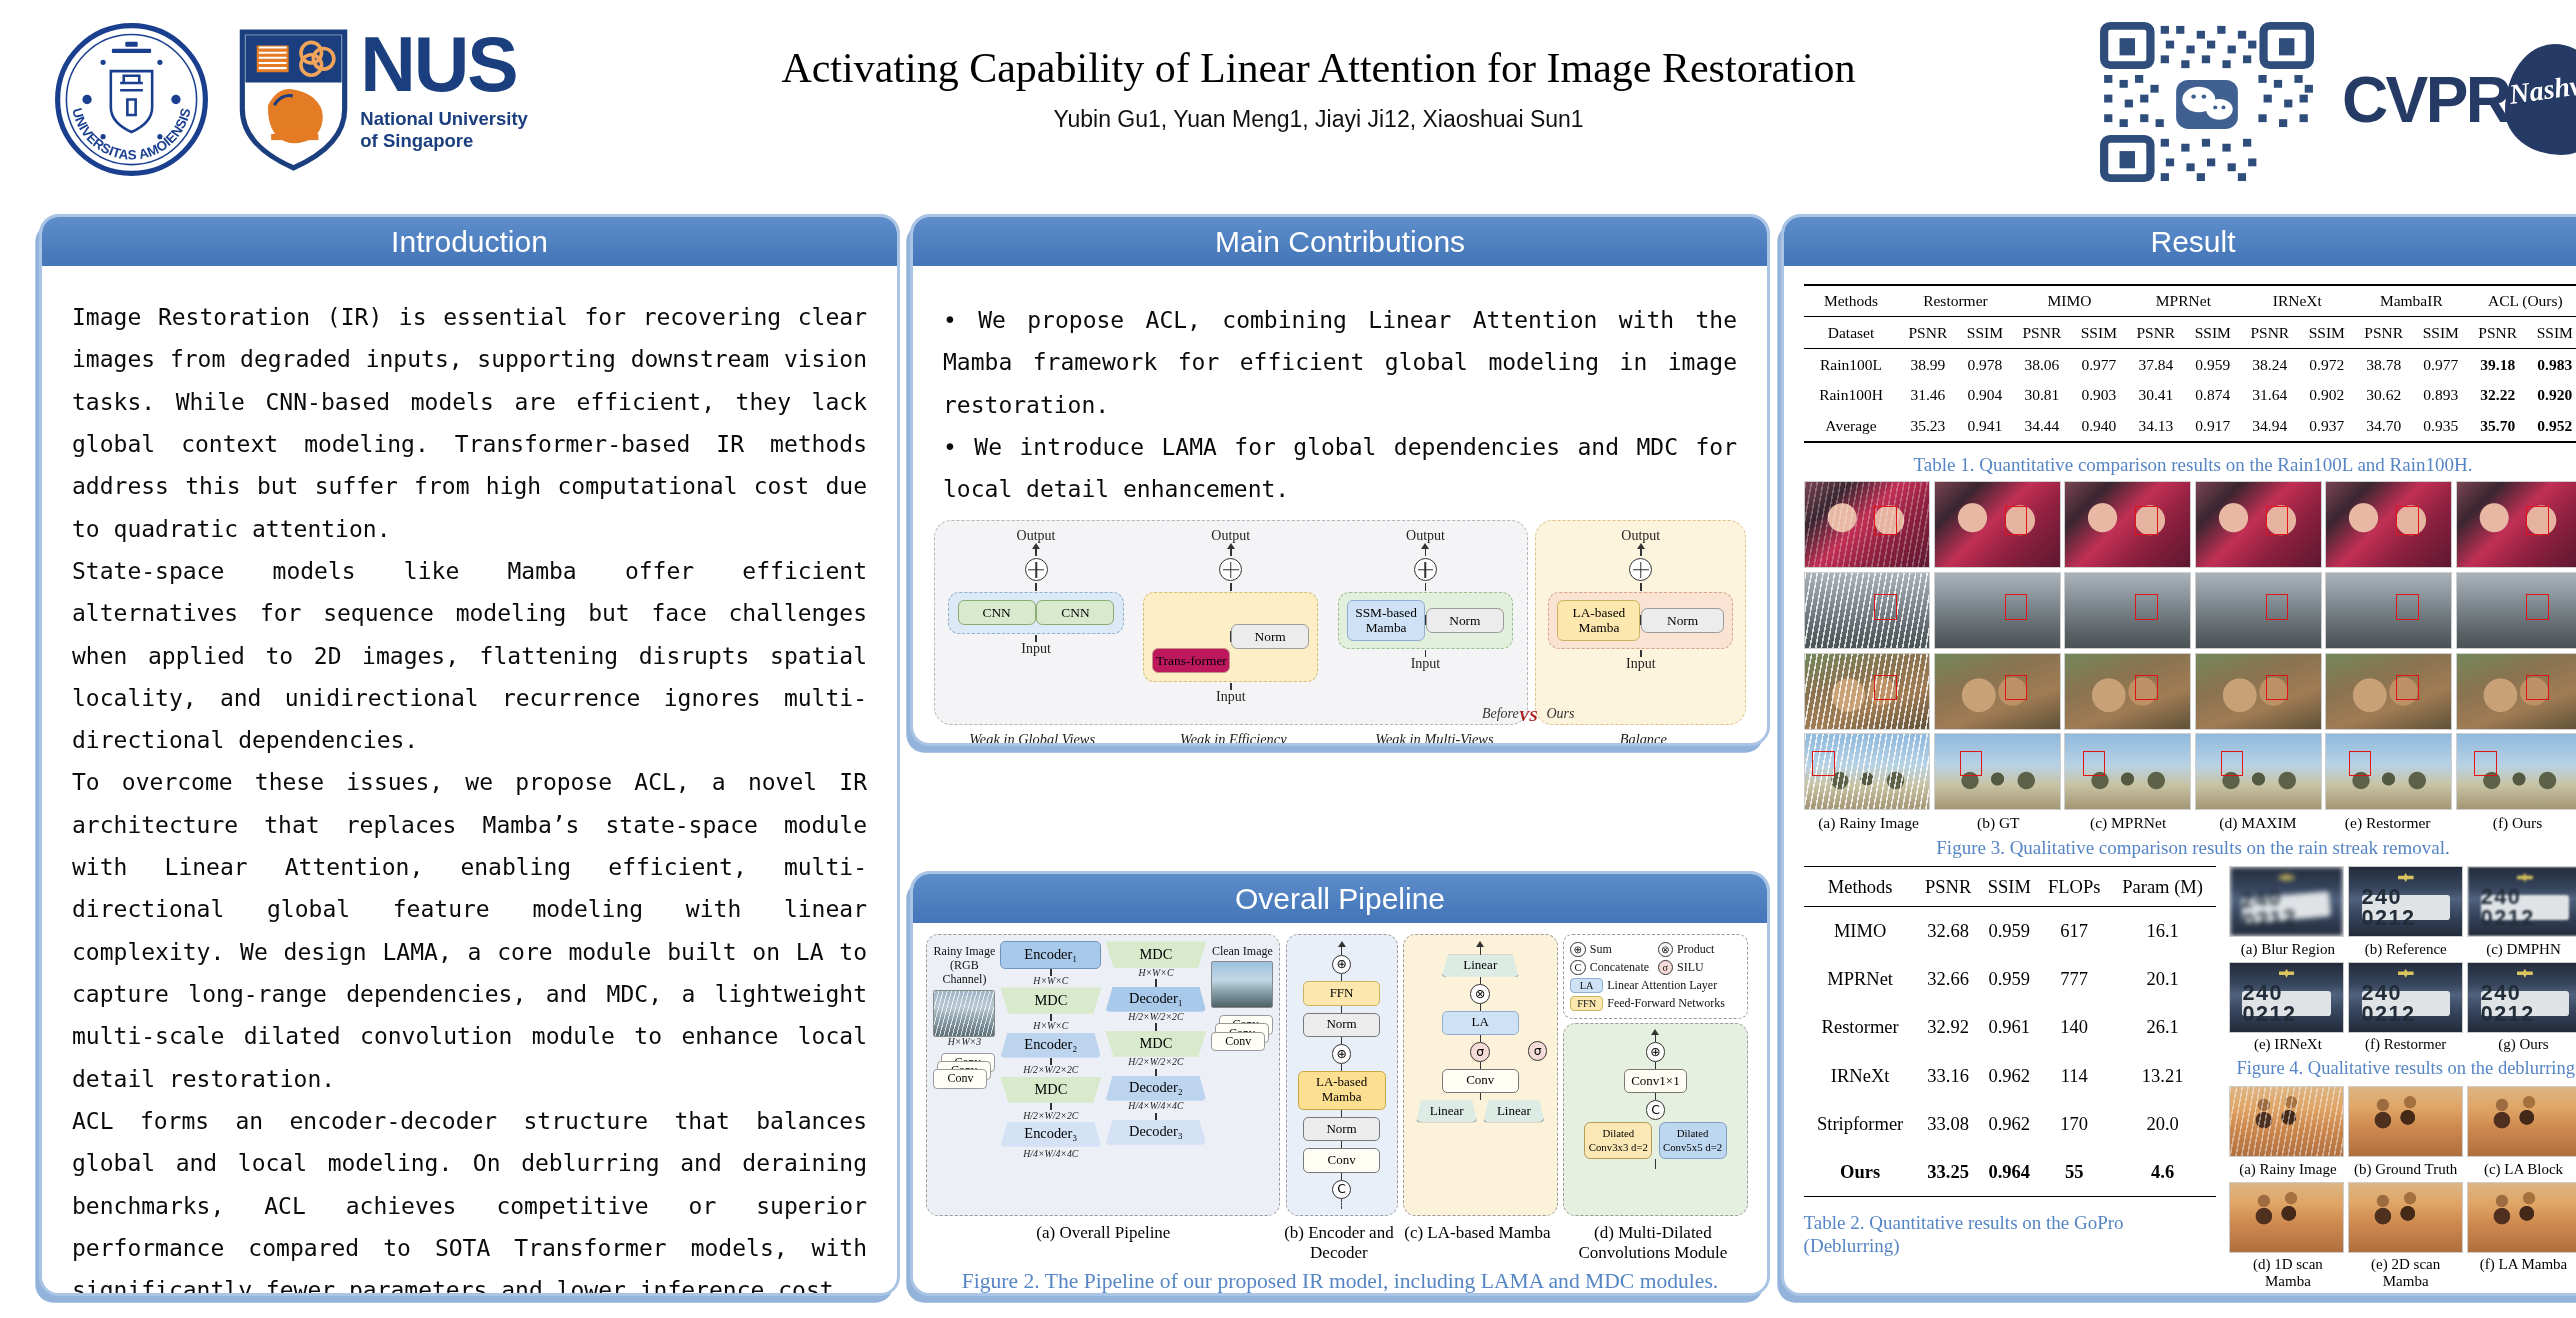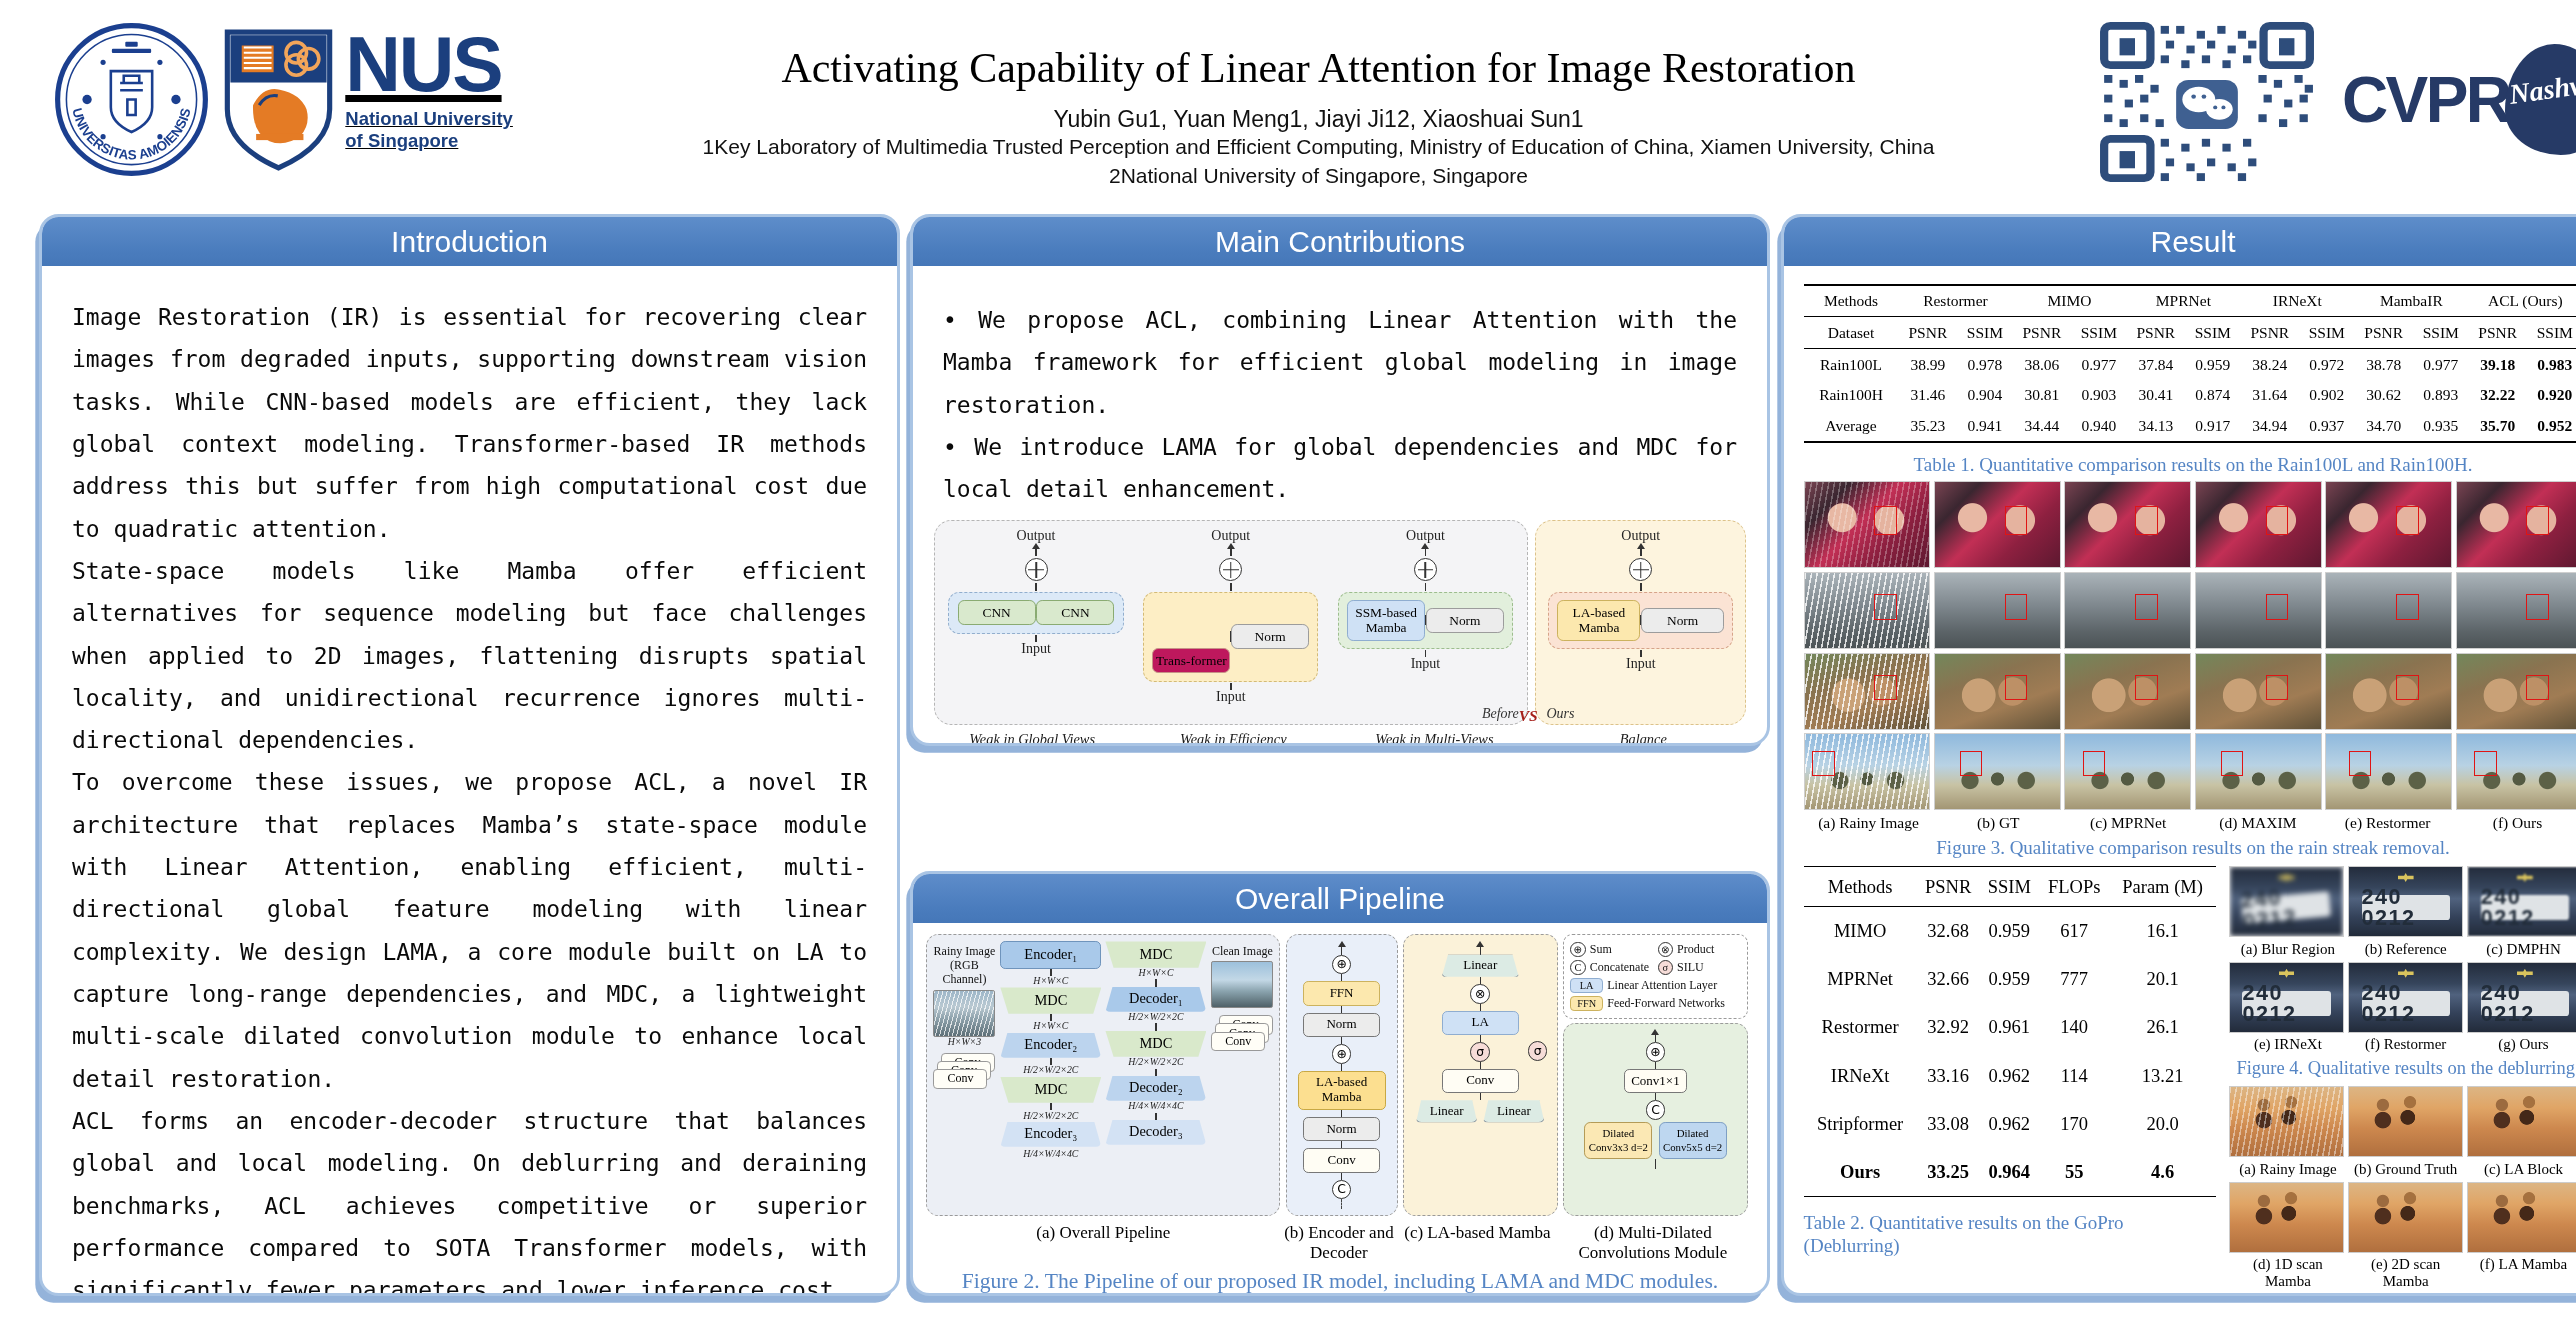--- a/index.html
+++ b/index.html
@@ -9,21 +9,21 @@
   
   #top-banner { position: absolute; left:0; top:0; width:2638px; height:214px; background:#ffffff; }
   .title-block { position:absolute; left:592px; top:45px; width:1453px; text-align:center; }
   .poster-title { font: 400 42px/1.1 "Liberation Serif", serif; color:#000; }
   .poster-authors { margin-top:14.4px; font: 400 23px/1.2 "Liberation Sans", sans-serif; color:#111; }
   .poster-affil { font: 400 21px/1.38 "Liberation Sans", sans-serif; color:#111; }
 
   
   .xmu-seal { position:absolute; left:54px; top:21.6px; width:155px; height:155px; }
   
-  .nus-logo { position:absolute; left:223px; top:28px; width:330px; height:149px; display:flex;text-decoration:underline; }
+  .nus-logo { position:absolute; left:238px; top:28px; width:330px; height:149px; display:flex; }
   .nus-shield { width:111px; height:144px; }
   .nus-text { margin-left:11.3px; display:flex; flex-direction:column; }
   .nus-acronym { font:700 77px/0.95 "Liberation Sans", sans-serif; color:#1b3f7e; letter-spacing:-2.1px; }
   .nus-sub { font:700 18.5px/1.15 "Liberation Sans", sans-serif; color:#1b3f7e; margin-top:7.2px; }
 
   
   .qr-code { position:absolute; left:2099px; top:20.6px; width:216px; height:162px; }
   
   .cvpr-logo { position:absolute; left:2342px; top:39px; width:281px; height:121px; display:flex; align-items:center; }
   .cvpr-word { font:800 64px/1 "Liberation Sans", sans-serif; color:#263a66; letter-spacing:-2.6px; }
@@ -224,24 +224,20 @@
         <div class="nus-sub">
           <span>National University</span><br>
           <span>of Singapore</span>
         </div>
       </div>
     </div>
 
     <div class="title-block">
       <div class="poster-title">Activating Capability of Linear Attention for Image Restoration</div>
       <div class="poster-authors">Yubin Gu1, Yuan Meng1, Jiayi Ji12,  Xiaoshuai Sun1</div>
-      <div class="poster-affil">
-        <div>1Key Laboratory of Multimedia Trusted Perception and Efficient Computing, Ministry of Education of China, Xiamen University, China</div>
-        <div>2National University of Singapore, Singapore</div>
-      </div>
     </div>
 
     <svg class="qr-code" viewBox="0 0 42 33" preserveAspectRatio="none">
       <g fill="#2e4d7b">
         <rect x="1" y="1" width="9" height="8" rx="1.2" fill="none" stroke="#2e4d7b" stroke-width="1.6"></rect>
           <rect x="4" y="3.5" width="3" height="3.5"></rect>
         <rect x="32" y="1" width="9" height="8" rx="1.2" fill="none" stroke="#2e4d7b" stroke-width="1.6"></rect>
           <rect x="35" y="3.5" width="3" height="3.5"></rect>
         <rect x="1" y="24" width="9" height="8" rx="1.2" fill="none" stroke="#2e4d7b" stroke-width="1.6"></rect>
           <rect x="4" y="26.5" width="3" height="3.5"></rect>

